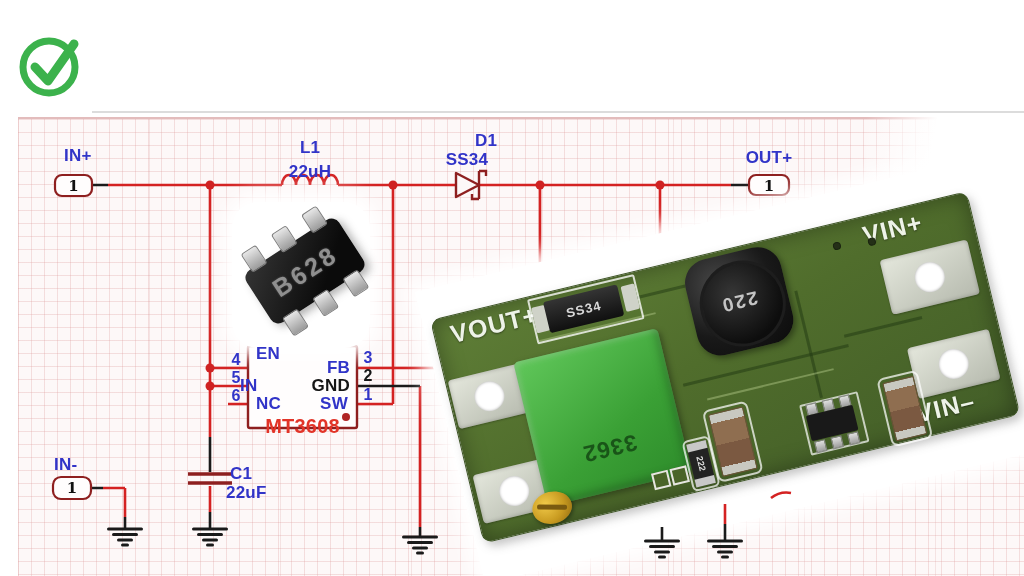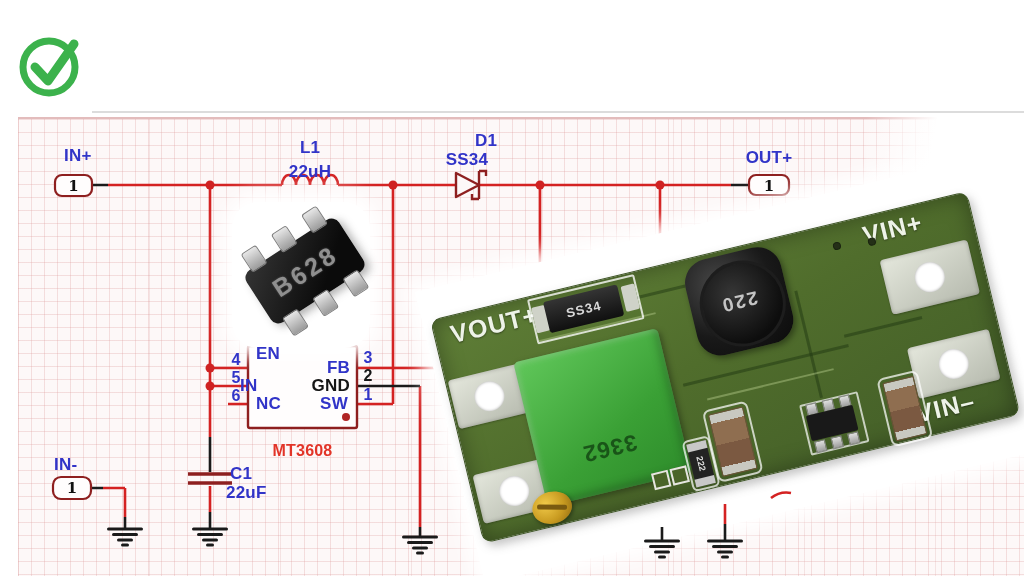--- a/index.html
+++ b/index.html
@@ -289,14 +289,14 @@
   <div class="lbl bl" style="left:240px;top:376px">IN</div>
   <div class="lbl bl" style="left:256px;top:394px">NC</div>
 
   <div class="lbl bl num ctr" style="left:360px;top:349px;width:16px">3</div>
   <div class="lbl bk num ctr" style="left:360px;top:367px;width:16px">2</div>
   <div class="lbl bl num ctr" style="left:360px;top:386px;width:16px">1</div>
   <div class="lbl bl" style="left:320px;top:358px;width:30px;text-align:right">FB</div>
   <div class="lbl bk" style="left:300px;top:376px;width:50px;text-align:right">GND</div>
   <div class="lbl bl" style="left:318px;top:394px;width:32px;text-align:center">SW</div>
 
-  <div class="lbl rd ctr" style="left:248px;top:442px;width:109px;font-size:16px">MT3608</div>
+  <div class="lbl rd ctr" style="left:248px;top:415px;width:109px;font-size:20px">MT3608</div>
 </div>
 
 </body></html>

